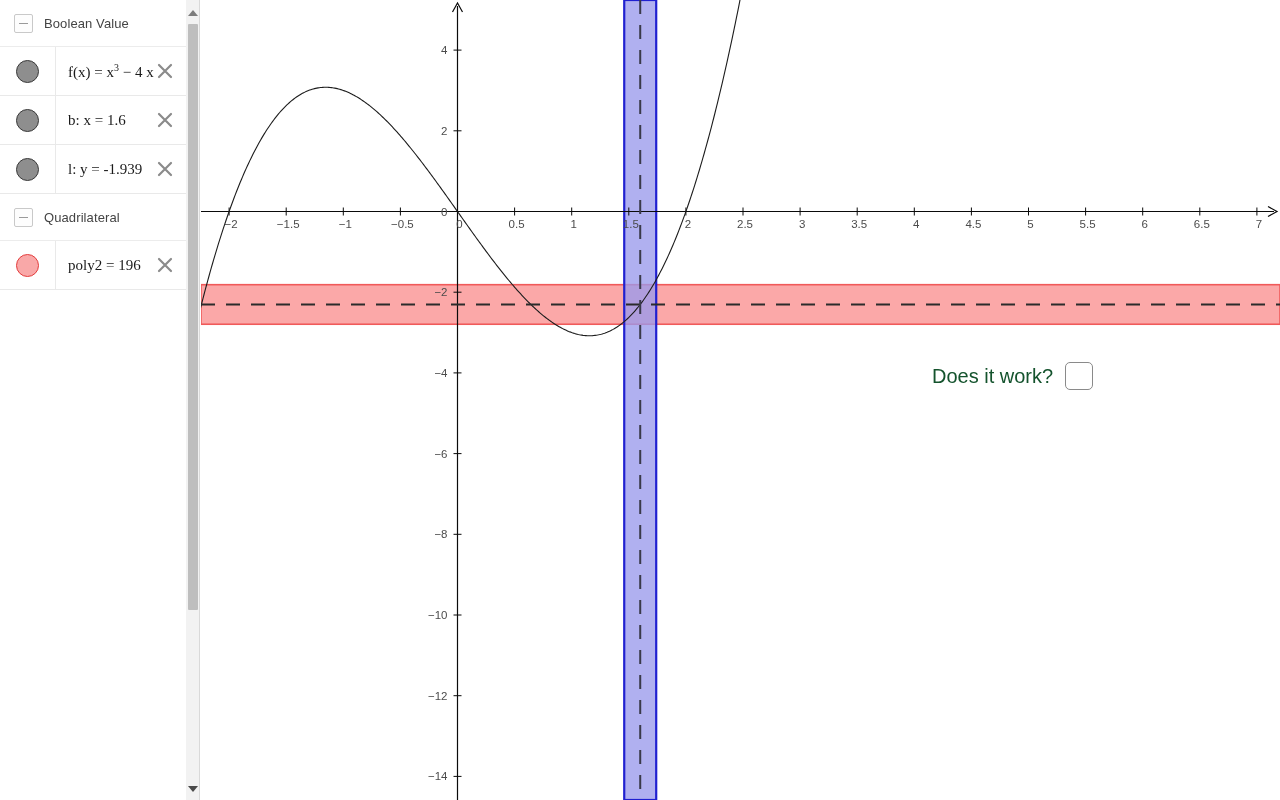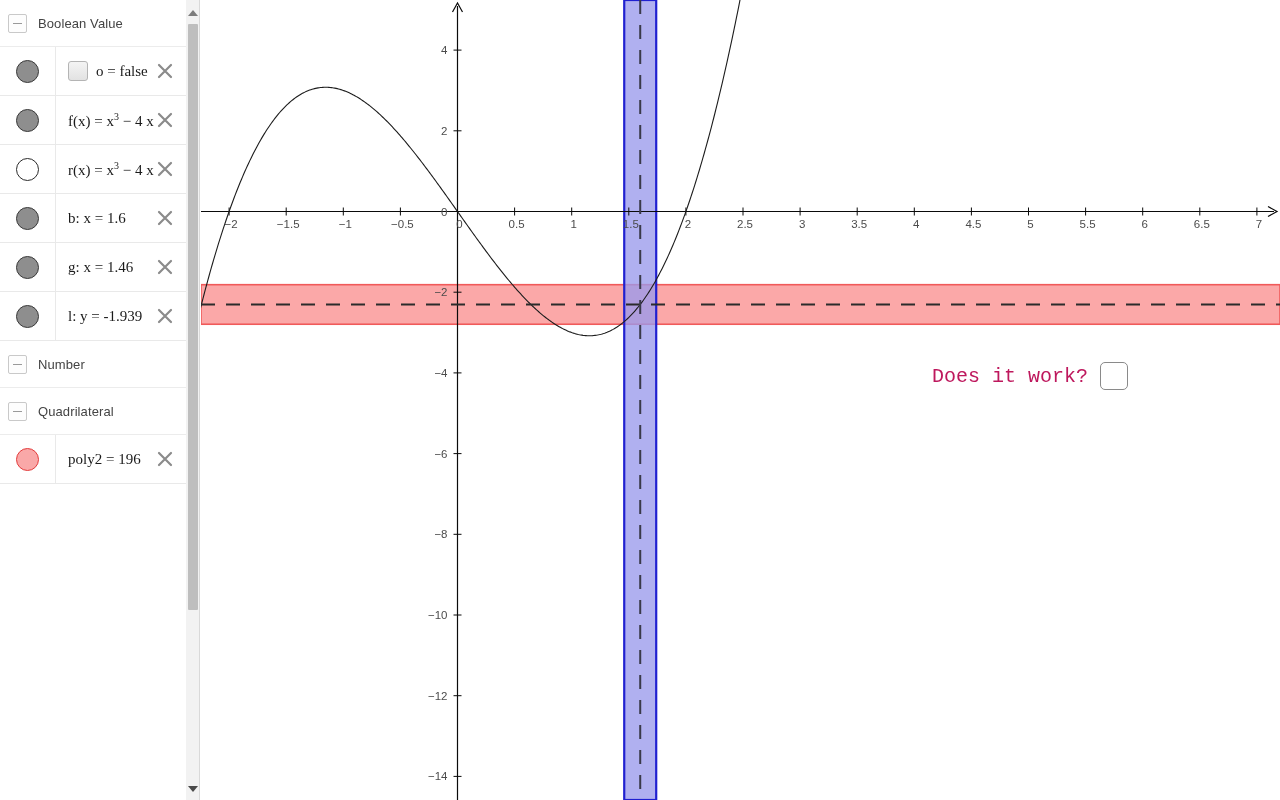--- a/index.html
+++ b/index.html
@@ -16,21 +16,21 @@
   #sidebar {
     position: absolute; left: 0; top: 0;
     width: 186px; height: 800px;
     background: #ffffff;
     border-right: 1px solid #d5d5d5;
     overflow: hidden;
   }
   .section-head {
     height: 47px;
     display: flex; align-items: center;
-    padding-left: 8px;
+    padding-left: 14px;
     background: #ffffff;
     border-bottom: 1px solid #ececec;
     box-sizing: border-box;
   }
   .collapse-btn {
     width: 17px; height: 17px;
     border: 1px solid #c9c9c9;
     border-radius: 2px;
     background: #fdfdfd;
     display: inline-flex; align-items: center; justify-content: center;
@@ -126,22 +126,22 @@
   
   .slider-group { position: absolute; }
 
   
   #work-widget {
     position: absolute;
     left: 731px; top: 362px;
     display: flex; align-items: center;
   }
   #work-label {
-    font-size: 20px; color: #be185d;
-    font-family: Liberation Mono, monospace;
+    font-size: 20px; color: #14532d;
+    font-family: Liberation Sans, sans-serif;
     margin-right: 12px;
   }
   #work-box {
     width: 26px; height: 26px;
     border: 1.5px solid #8a8a8a;
     border-radius: 5px;
     background: #ffffff;
   }
 </style>
 </head>
@@ -154,99 +154,53 @@
         <span class="collapse-btn">
           <i></i>
         </span>
         <span class="section-title">Boolean Value</span>
       </div>
       <div class="row">
         <span class="marble-cell">
           <span class="marble m-gray"></span>
         </span>
         <span class="row-label label-flex">
-          <span class="row-check"></span>
-          <span>o = false</span>
+          <span>f(x) = x<sup>3</sup> − 4 x</span>
         </span>
         <span class="del">
           <svg viewBox="0 0 18 18" width="18" height="18" aria-hidden="true">
             <path d="M3 3 L15 15 M15 3 L3 15" stroke="#8b8b8b" stroke-width="2.2" fill="none" stroke-linecap="round"></path>
           </svg>
         </span>
       </div>
       <div class="row">
         <span class="marble-cell">
           <span class="marble m-gray"></span>
         </span>
         <span class="row-label label-flex">
-          <span>f(x) = x<sup>3</sup> − 4 x</span>
+          <span>b: x = 1.6</span>
         </span>
         <span class="del">
           <svg viewBox="0 0 18 18" width="18" height="18" aria-hidden="true">
             <path d="M3 3 L15 15 M15 3 L3 15" stroke="#8b8b8b" stroke-width="2.2" fill="none" stroke-linecap="round"></path>
           </svg>
         </span>
       </div>
       <div class="row">
         <span class="marble-cell">
-          <span class="marble m-white"></span>
+          <span class="marble m-gray"></span>
         </span>
         <span class="row-label label-flex">
-          <span>r(x) = x<sup>3</sup> − 4 x</span>
+          <span>l: y = -1.939</span>
         </span>
         <span class="del">
           <svg viewBox="0 0 18 18" width="18" height="18" aria-hidden="true">
             <path d="M3 3 L15 15 M15 3 L3 15" stroke="#8b8b8b" stroke-width="2.2" fill="none" stroke-linecap="round"></path>
           </svg>
         </span>
-      </div>
-      <div class="row">
-        <span class="marble-cell">
-          <span class="marble m-gray"></span>
-        </span>
-        <span class="row-label label-flex">
-          <span>b: x = 1.6</span>
-        </span>
-        <span class="del">
-          <svg viewBox="0 0 18 18" width="18" height="18" aria-hidden="true">
-            <path d="M3 3 L15 15 M15 3 L3 15" stroke="#8b8b8b" stroke-width="2.2" fill="none" stroke-linecap="round"></path>
-          </svg>
-        </span>
-      </div>
-      <div class="row">
-        <span class="marble-cell">
-          <span class="marble m-gray"></span>
-        </span>
-        <span class="row-label label-flex">
-          <span>g: x = 1.46</span>
-        </span>
-        <span class="del">
-          <svg viewBox="0 0 18 18" width="18" height="18" aria-hidden="true">
-            <path d="M3 3 L15 15 M15 3 L3 15" stroke="#8b8b8b" stroke-width="2.2" fill="none" stroke-linecap="round"></path>
-          </svg>
-        </span>
-      </div>
-      <div class="row">
-        <span class="marble-cell">
-          <span class="marble m-gray"></span>
-        </span>
-        <span class="row-label label-flex">
-          <span>l: y = -1.939</span>
-        </span>
-        <span class="del">
-          <svg viewBox="0 0 18 18" width="18" height="18" aria-hidden="true">
-            <path d="M3 3 L15 15 M15 3 L3 15" stroke="#8b8b8b" stroke-width="2.2" fill="none" stroke-linecap="round"></path>
-          </svg>
-        </span>
-      </div>
-      <div class="section-head">
-        <span class="collapse-btn">
-          <i></i>
-        </span>
-        <span class="section-title">Number</span>
       </div>
       <div class="section-head">
         <span class="collapse-btn">
           <i></i>
         </span>
         <span class="section-title">Quadrilateral</span>
       </div>
       <div class="row">
         <span class="marble-cell">
           <span class="marble m-red"></span>

